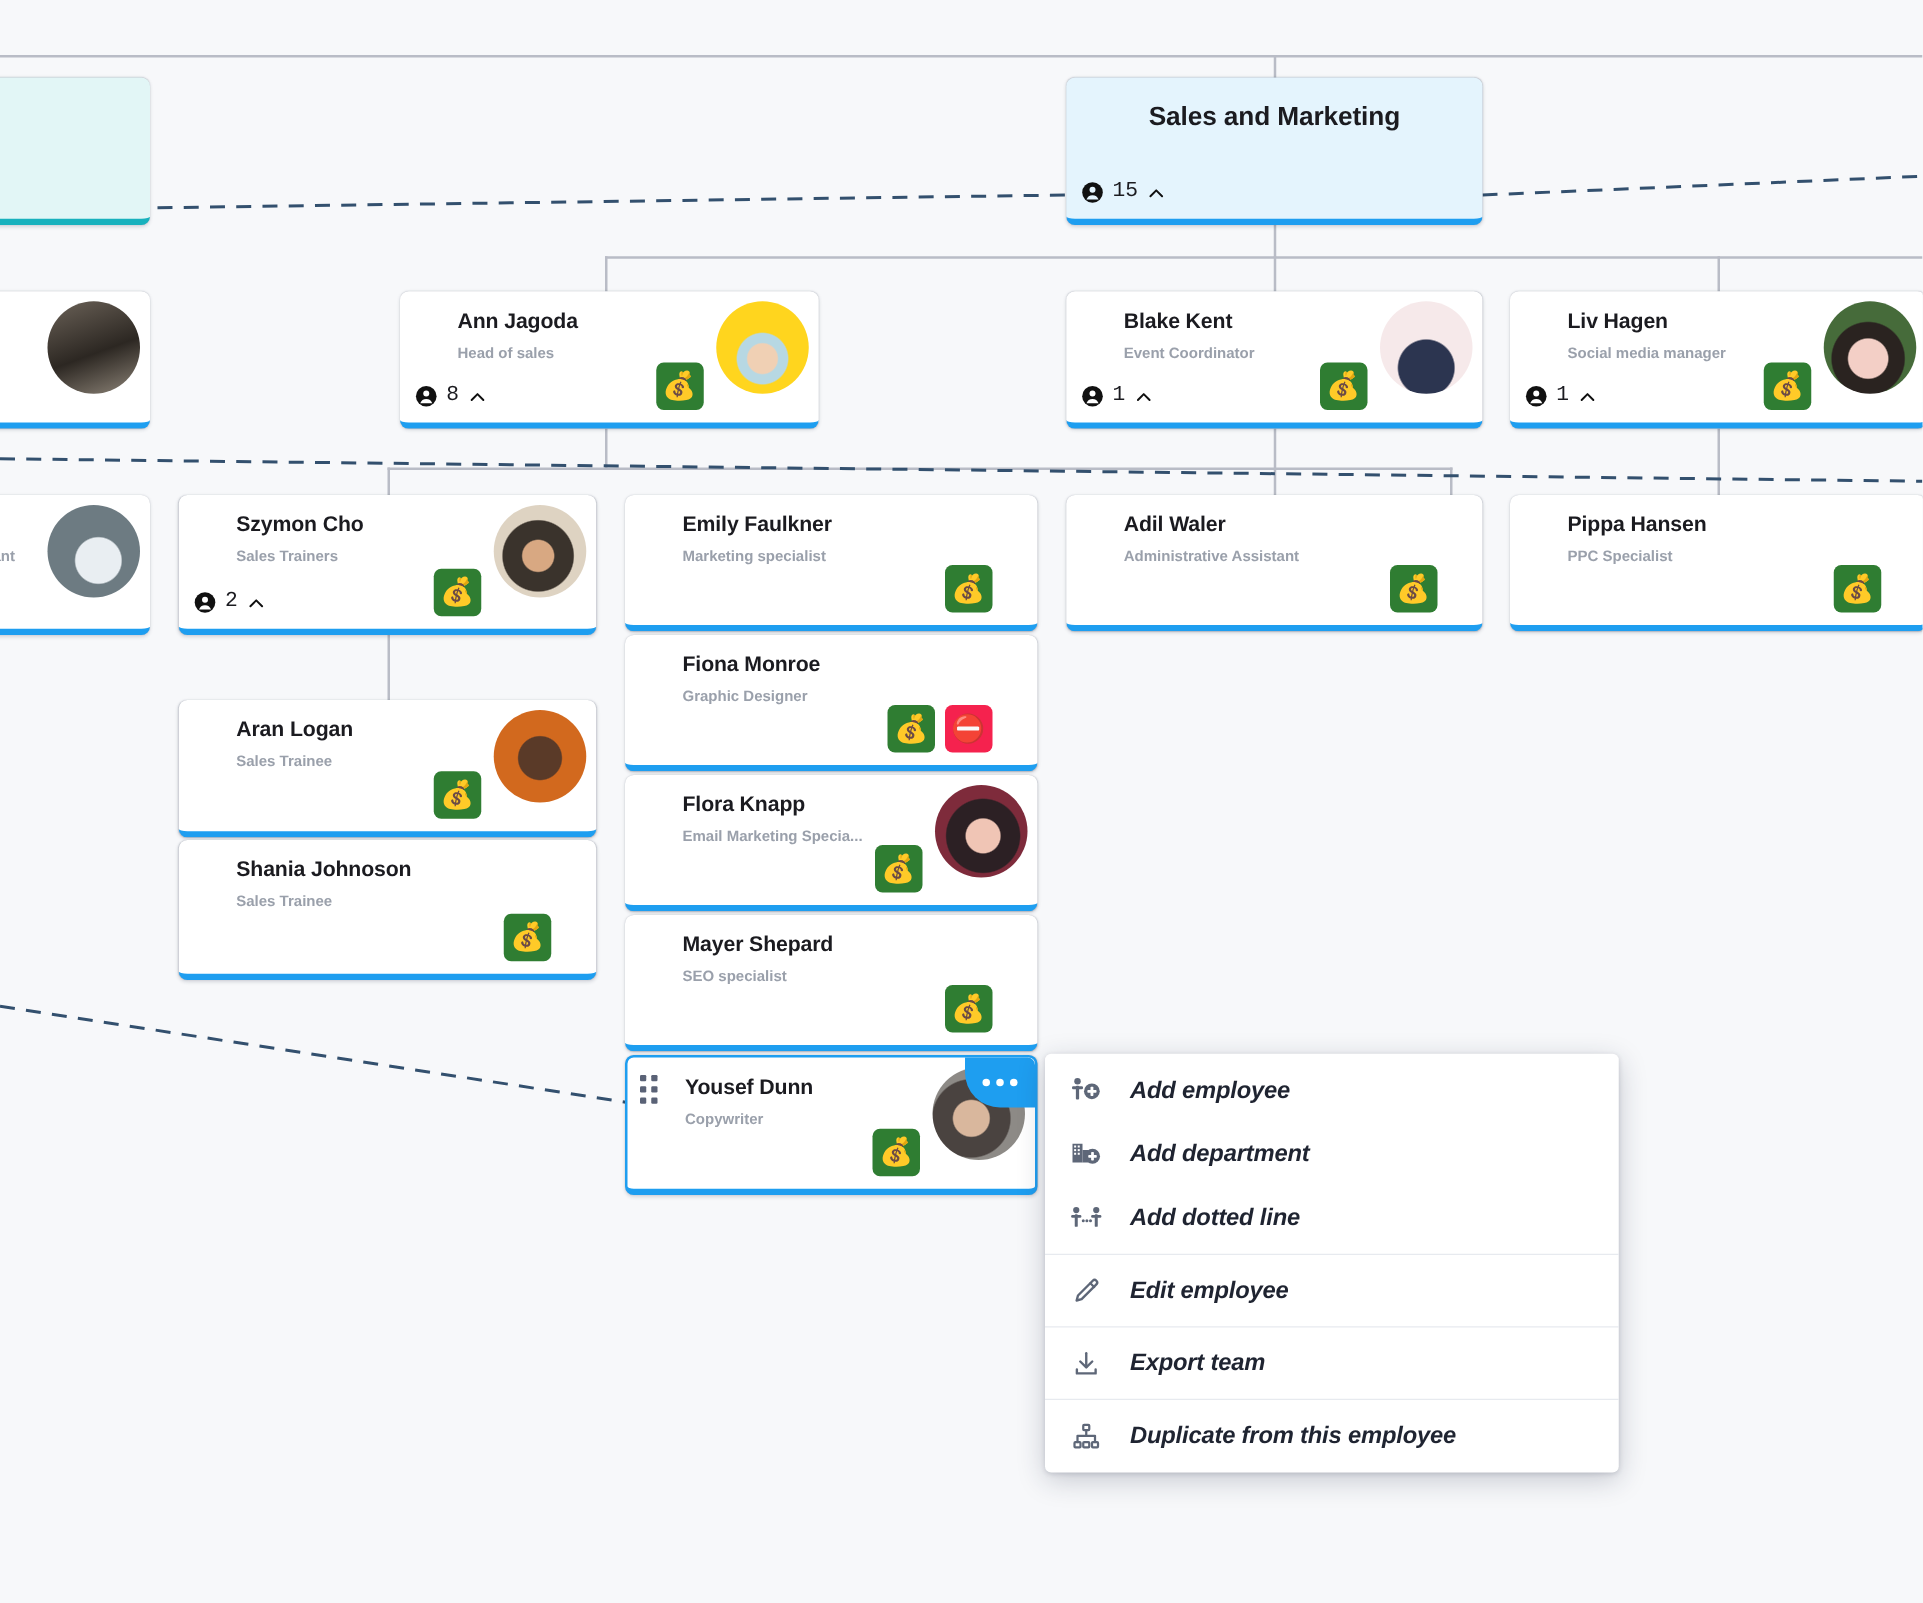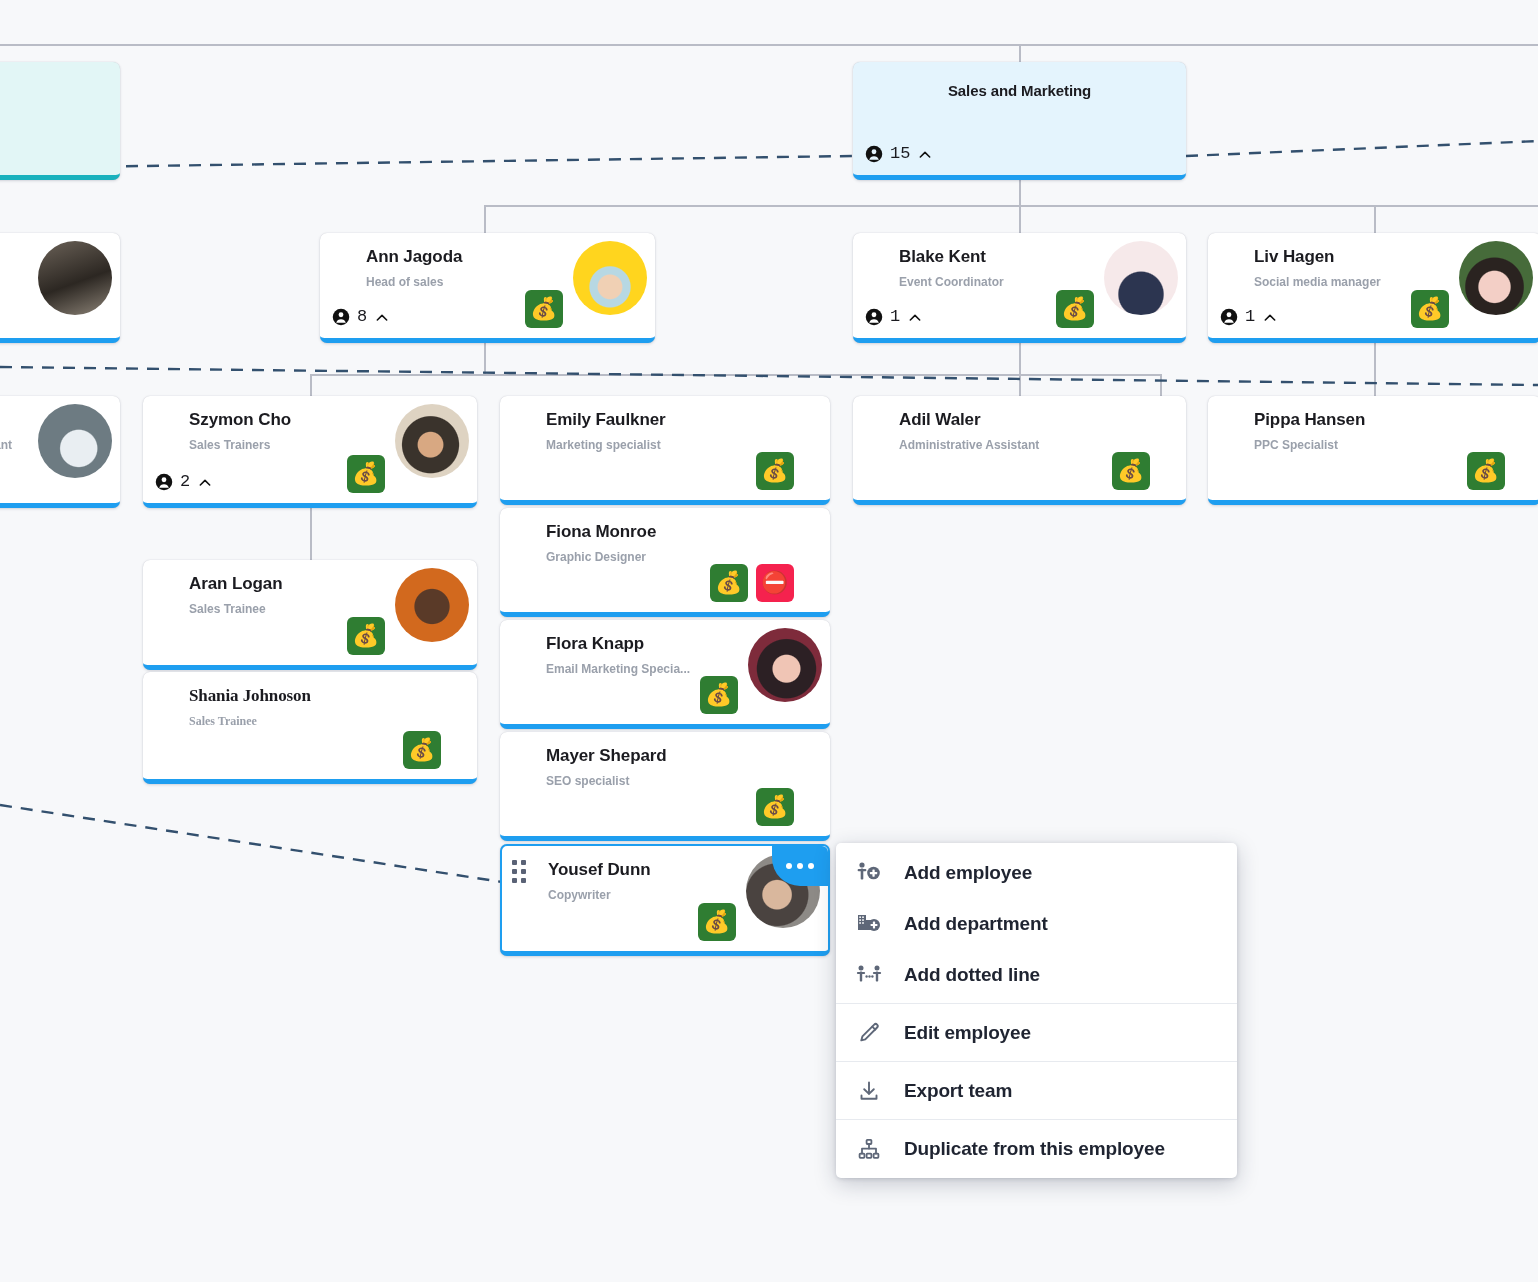--- a/index.html
+++ b/index.html
@@ -54,21 +54,21 @@
   }
   .c-role {
     position: absolute;
     left: 46px; top: 42px;
     font-size: 12px; font-weight: bold;
     color: #9aa0ab;
     white-space: nowrap;
   }
   .dept .c-name {
     left: 0; right: 0; top: 20px;
-    text-align: center; font-size: 15px;
+    text-align: center; font-size: 21px;
   }
 
   
   .hc {
     position: absolute; left: 12px; bottom: 12px;
     display: flex; align-items: flex-end; gap: 7px;
     font-size: 17px; color: #1b1b20; font-family: Liberation Mono, monospace;
   }
   .hc .person { width: 18px; height: 18px; display: block; }
   .hc .chev { width: 16px; height: 16px; display: block; }
@@ -110,26 +110,27 @@
     border-radius: 0 6px 0 28px;
     display: flex; align-items: center; justify-content: center;
     gap: 5px; z-index: 41; cursor: pointer;
   }
   .kebab i { width: 6px; height: 6px; background: #fff; border-radius: 50%; display: block; }
 
   
   .menu {
     position: absolute;
     left: 836px; top: 843px;
-    width: 401px;
+    width: 459px;
     background: #fff;
     border-radius: 5px;
     box-shadow: 0 6px 22px rgba(28,38,64,.22), 0 1px 4px rgba(28,38,64,.16);
     z-index: 60;
     padding: 4px 0;
+    font-style: italic;
   }
   .mi {
     display: flex; align-items: center;
     height: 51px; padding: 0 18px;
     cursor: pointer;
   }
   .mi .mi-ico {
     width: 30px; height: 26px; margin-right: 20px;
     display: flex; align-items: center; justify-content: center;
     color: #5e6778; flex: none;
@@ -328,21 +329,21 @@
 
   <div class="card" style="left:500px;top:620px;width:330px;height:109px;">
     <div class="c-name">Flora Knapp</div>
     <div class="c-role">Email Marketing Specia...</div>
     <div class="avatar" style="background:radial-gradient(circle at 52% 55%,#f0c5b5 0 24%,#2c2024 26% 52%,#7e2b3b 54%);"></div>
     <div class="badges" style="right:92px;bottom:10px;">
       <div class="badge money">💰</div>
     </div>
   </div>
 
-  <div class="card" style="left:143px;top:672px;width:334px;height:112px;font-family:Liberation Serif, serif;">
+  <div class="card" style="left:143px;top:672px;width:334px;height:112px;">
     <div class="c-name">Shania Johnoson</div>
     <div class="c-role">Sales Trainee</div>
     <div class="badges" style="right:36px;bottom:10px;">
       <div class="badge money">💰</div>
     </div>
   </div>
 
   <div class="card" style="left:500px;top:732px;width:330px;height:109px;">
     <div class="c-name">Mayer Shepard</div>
     <div class="c-role">SEO specialist</div>

